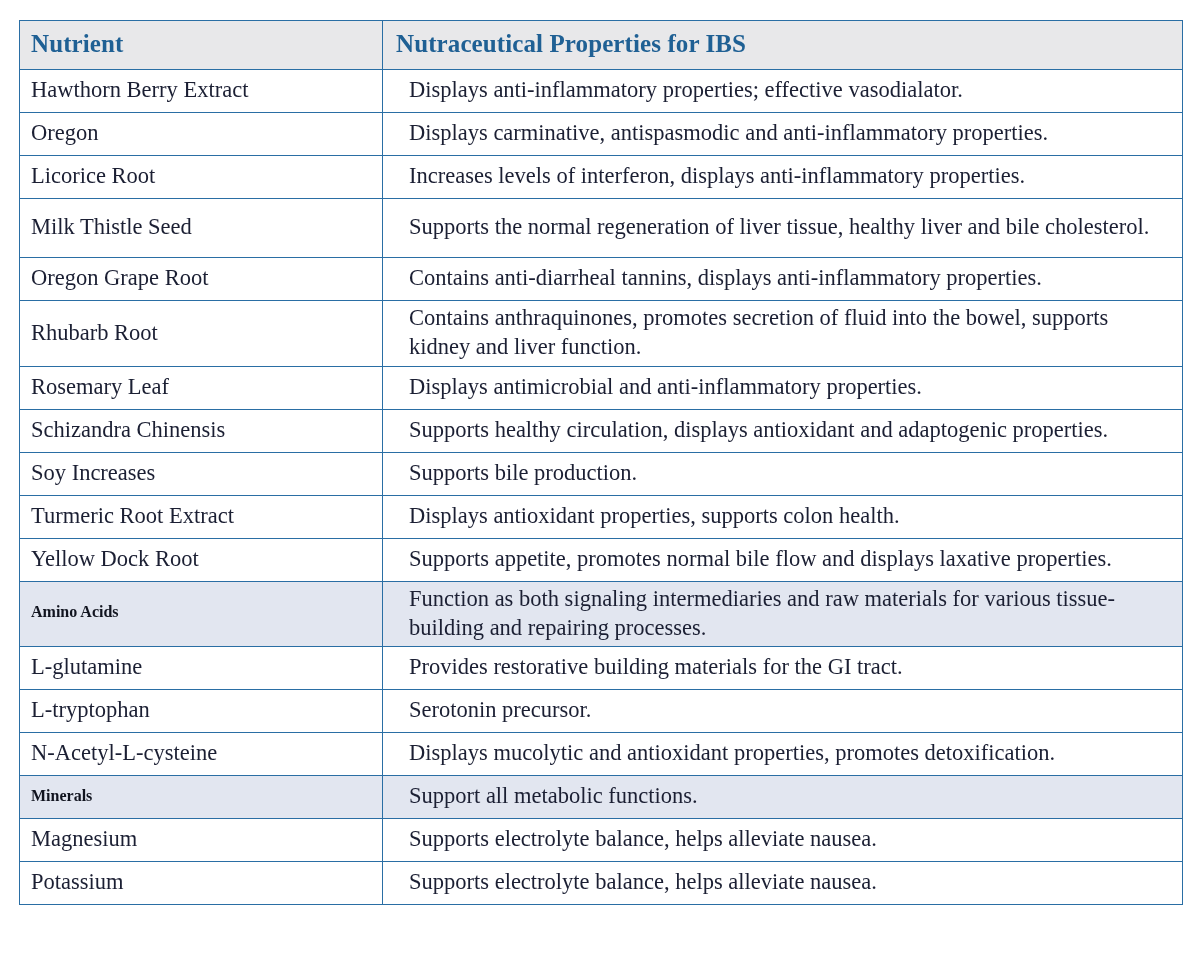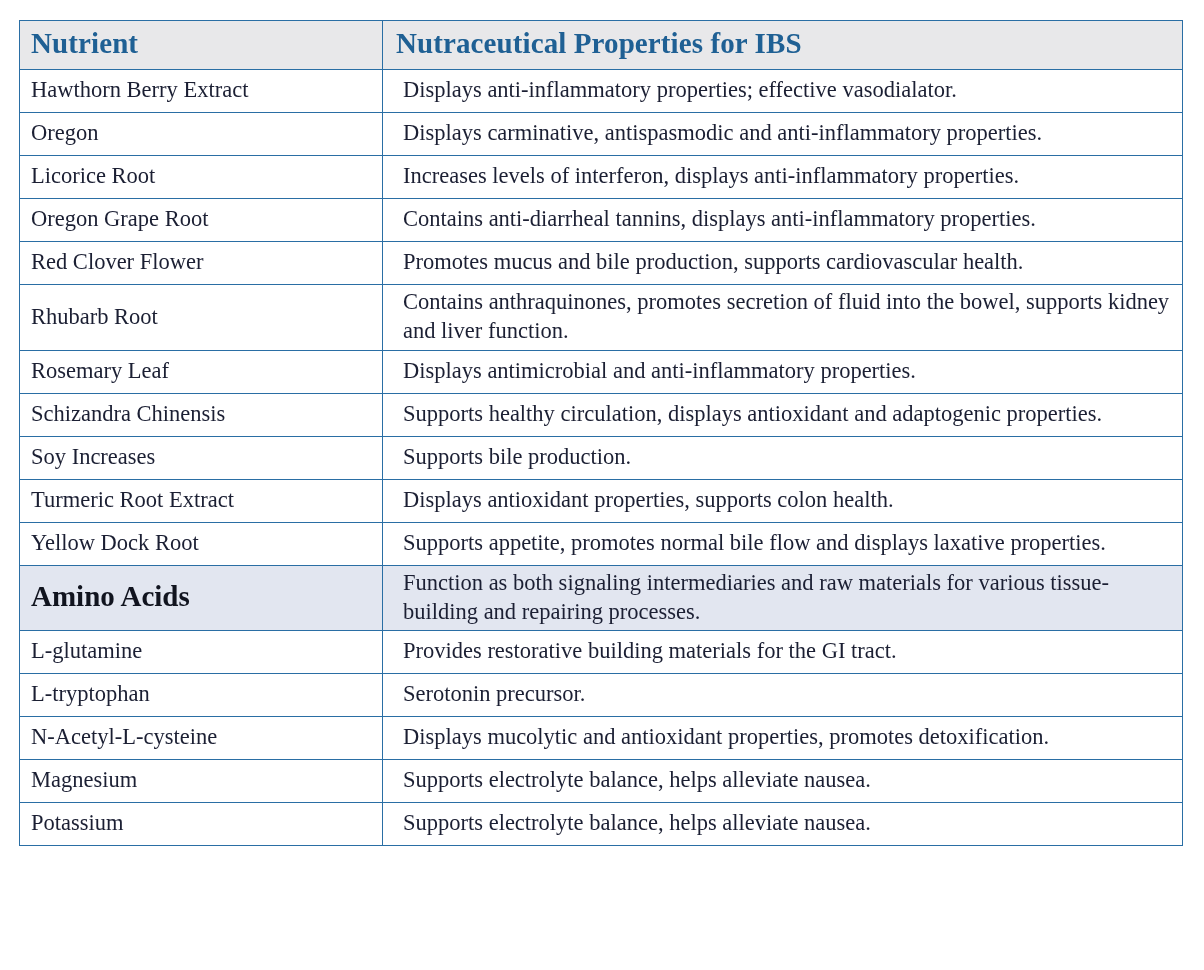--- a/index.html
+++ b/index.html
@@ -39,45 +39,45 @@
     border: 1.5px solid #2a6ea4;
     vertical-align: middle;
     padding: 2px 10px 4px 11px;
     line-height: 1.30;
   }
 
   thead th {
     background: #e8e8ea;
     color: #1f6094;
     font-weight: bold;
-    font-size: 29px;
+    font-size: 25px;
     height: 42px;
     text-align: left;
     letter-spacing: 0.1px;
   }
   thead th.th-props { padding-left: 13px; }
 
   tbody td {
     color: #1b1f33;
     font-size: 22.5px;
     background: #ffffff;
   }
   tbody tr.row-single td { height: 36px; }
   tbody tr.row-double td { height: 52px; }
 
   tbody td.c-nutrient { padding-left: 11px; }
-  tbody td.c-props    { padding-left: 20px; }
+  tbody td.c-props    { padding-left: 26px; }
 
   tbody tr.section-row td {
     background: #e2e6f0;
   }
   tbody tr.section-row td.c-nutrient {
     font-weight: bold;
     color: #11141f;
-    font-size: 29px;
+    font-size: 16px;
   }
   tbody tr.section-row.row-double td { height: 54px; }
   tbody tr.section-row.row-single td { height: 36px; }
 </style>
 </head>
 <body>
 
 <div class="page">
   <div class="table-wrap">
     <table class="nutrient-table">
@@ -97,27 +97,27 @@
             <td class="c-props">Displays anti-inflammatory properties; effective vasodialator.</td>
           </tr>
           <tr class="row-single">
             <td class="c-nutrient">Oregon</td>
             <td class="c-props">Displays carminative, antispasmodic and anti-inflammatory properties.</td>
           </tr>
           <tr class="row-single">
             <td class="c-nutrient">Licorice Root</td>
             <td class="c-props">Increases levels of interferon, displays anti-inflammatory properties.</td>
           </tr>
+          <tr class="row-double">
+            <td class="c-nutrient">Milk Thistle Seed</td>
+            <td class="c-props">Supports the normal regeneration of liver tissue, healthy liver and bile cholesterol.</td>
+          </tr>
           <tr class="row-single">
             <td class="c-nutrient">Oregon Grape Root</td>
             <td class="c-props">Contains anti-diarrheal tannins, displays anti-inflammatory properties.</td>
-          </tr>
-          <tr class="row-single">
-            <td class="c-nutrient">Red Clover Flower</td>
-            <td class="c-props">Promotes mucus and bile production, supports cardiovascular health.</td>
           </tr>
           <tr class="row-double">
             <td class="c-nutrient">Rhubarb Root</td>
             <td class="c-props">Contains anthraquinones, promotes secretion of fluid into the bowel, supports kidney and liver function.</td>
           </tr>
           <tr class="row-single">
             <td class="c-nutrient">Rosemary Leaf</td>
             <td class="c-props">Displays antimicrobial and anti-inflammatory properties.</td>
           </tr>
           <tr class="row-single">
@@ -145,20 +145,24 @@
             <td class="c-props">Provides restorative building materials for the GI tract.</td>
           </tr>
           <tr class="row-single">
             <td class="c-nutrient">L-tryptophan</td>
             <td class="c-props">Serotonin precursor.</td>
           </tr>
           <tr class="row-single">
             <td class="c-nutrient">N-Acetyl-L-cysteine</td>
             <td class="c-props">Displays mucolytic and antioxidant properties, promotes detoxification.</td>
           </tr>
+          <tr class="section-row row-single">
+            <td class="c-nutrient">Minerals</td>
+            <td class="c-props">Support all metabolic functions.</td>
+          </tr>
           <tr class="row-single">
             <td class="c-nutrient">Magnesium</td>
             <td class="c-props">Supports electrolyte balance, helps alleviate nausea.</td>
           </tr>
           <tr class="row-single">
             <td class="c-nutrient">Potassium</td>
             <td class="c-props">Supports electrolyte balance, helps alleviate nausea.</td>
           </tr>
         </tbody>
     </table>

